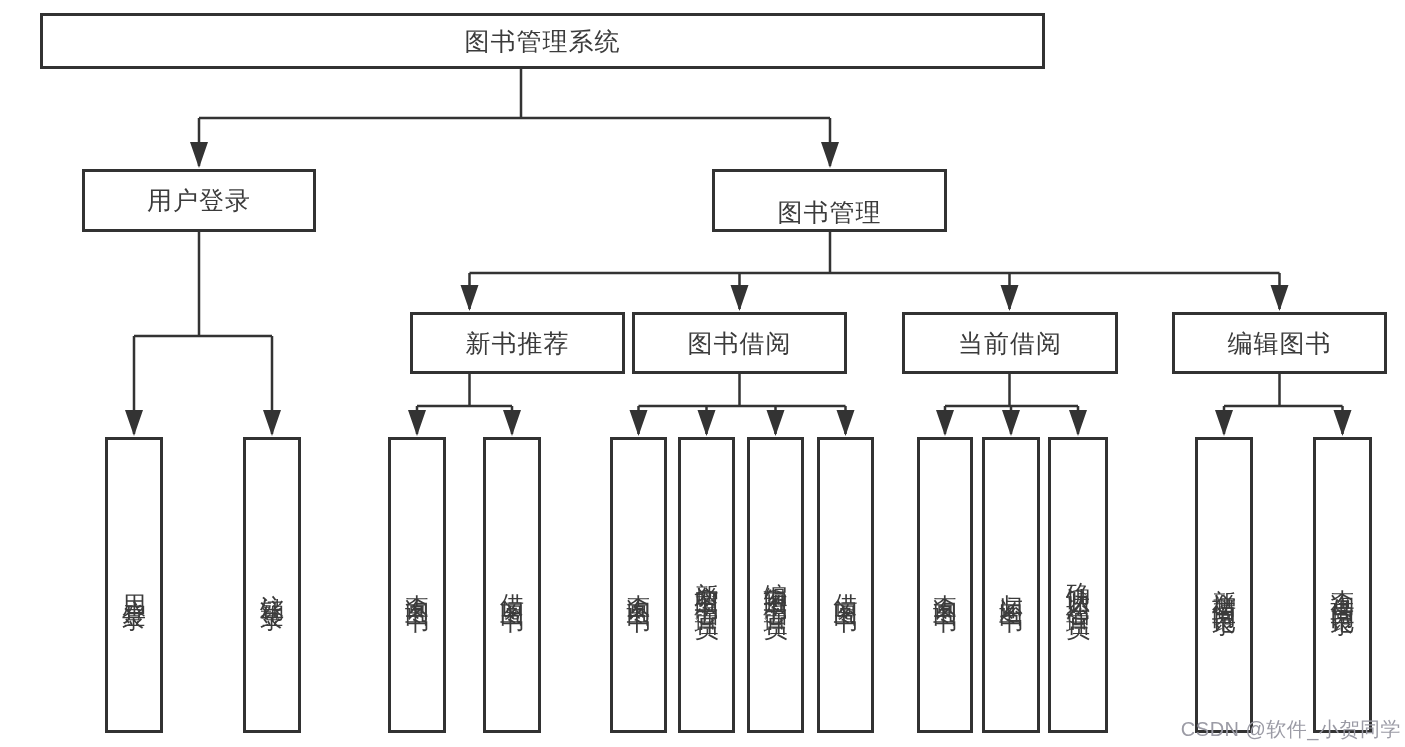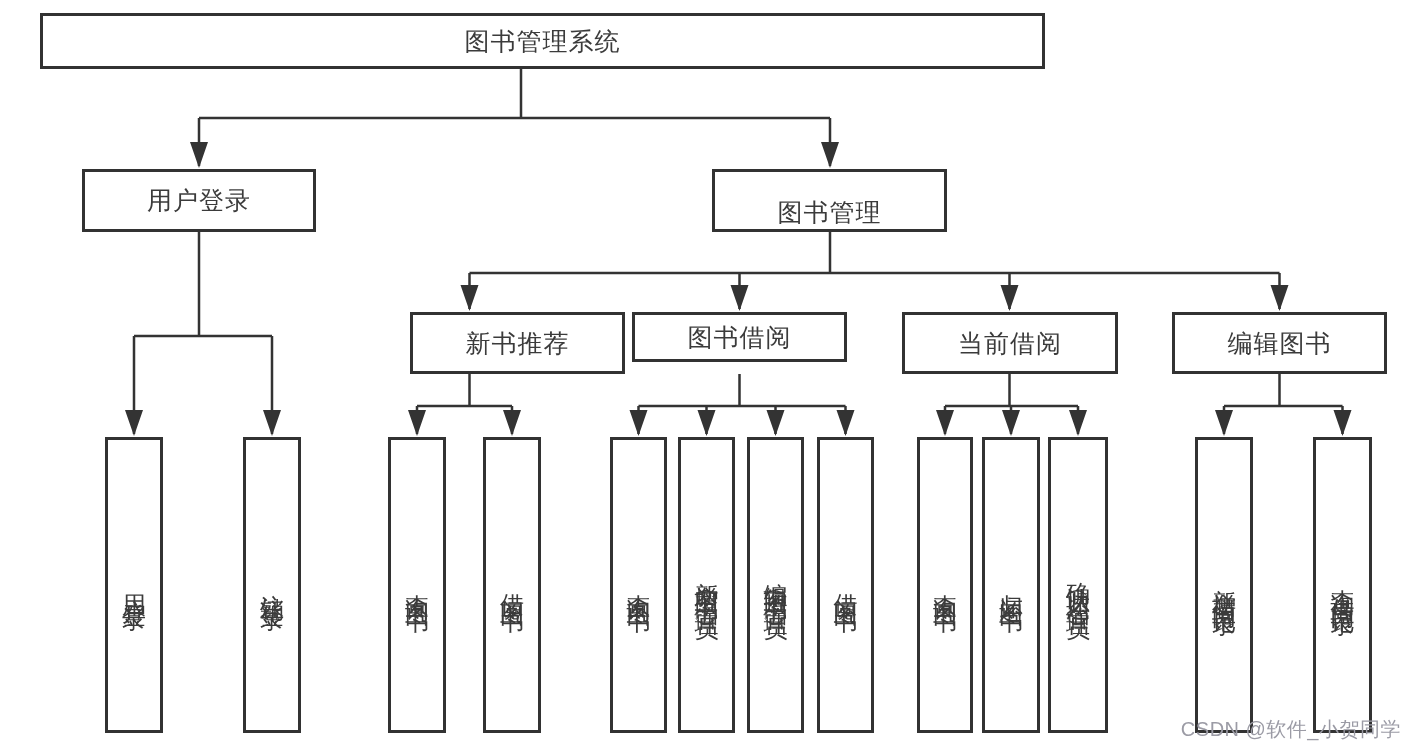--- a/index.html
+++ b/index.html
@@ -63,21 +63,21 @@
   <div class="node" style="left:82px; top:169px; width:234px; height:63px;">
     <span>用户登录</span>
   </div>
   <div class="node" style="left:712px; top:169px; width:235px; height:63px;align-items:flex-end;">
     <span>图书管理</span>
   </div>
 
   <div class="node" style="left:362px; top:312px; width:215px; height:62px;margin-left:48px;">
     <span>新书推荐</span>
   </div>
-  <div class="node" style="left:632px; top:312px; width:215px; height:50px;">
+  <div class="node" style="left:632px; top:312px; width:215px; height:62px;">
     <span>图书借阅</span>
   </div>
   <div class="node" style="left:902px; top:312px; width:216px; height:62px;">
     <span>当前借阅</span>
   </div>
   <div class="node" style="left:1172px; top:312px; width:215px; height:62px;">
     <span>编辑图书</span>
   </div>
 
   <div class="node leaf" style="left:105px; width:58px;">

